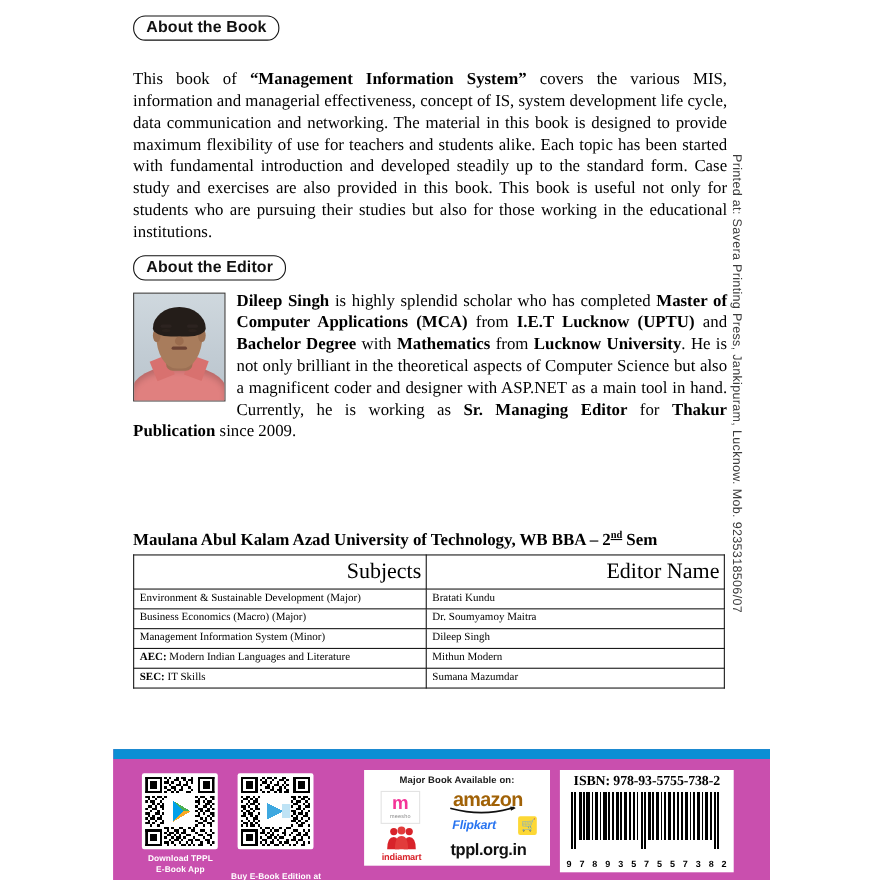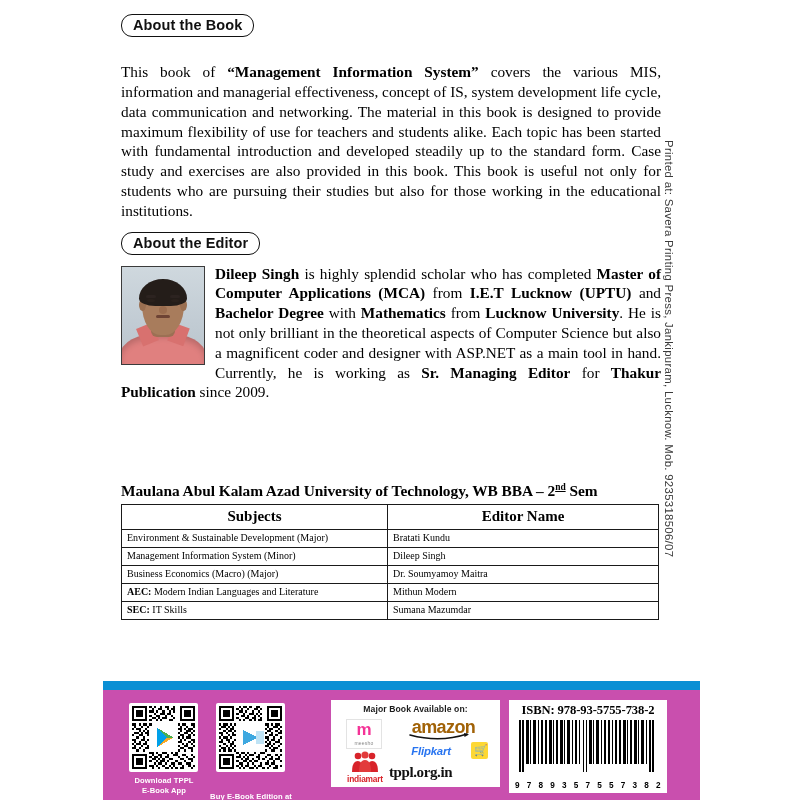--- a/index.html
+++ b/index.html
@@ -193,23 +193,23 @@
     width: 537px;
     table-layout: fixed;
   }
   table#subject-table th,
   table#subject-table td {
     border: 1px solid #1a1a1a;
     font-family: "Liberation Serif", serif;
     color: #000;
   }
   table#subject-table th {
-    font-size: 15px;
-    font-weight: bold;
-    text-align: center;
+    font-size: 20px;
+    font-weight: normal;
+    text-align: right;
     padding: 3px 4px 4px 4px;
   }
   table#subject-table td {
     font-size: 10px;
     padding: 2px 4px 3px 5px;
     line-height: 1.2;
     white-space: nowrap;
     overflow: hidden;
   }
   table#subject-table td b { font-weight: bold; }
@@ -384,21 +384,22 @@
     font-family: "Liberation Sans", sans-serif;
     font-weight: bold;
     font-size: 8.4px;
     color: #d8232a;
     letter-spacing: -0.2px;
   }
   #tppl-word {
     position: absolute;
     left: 58px; top: 64px;
     width: 110px;
-    font-family: Liberation Serif, serif;
+    text-align: center;
+    font-family: Liberation Sans, sans-serif;
     font-weight: bold;
     font-size: 15px;
     color: #111;
     letter-spacing: -0.4px;
   }
 
   
   #isbn-panel {
     position: absolute;
     left: 406px;
@@ -487,26 +488,26 @@
           <th>Subjects</th>
           <th>Editor  Name</th>
         </tr>
       </thead>
       <tbody id="table-body">
           <tr>
             <td>Environment &amp; Sustainable Development (Major)</td>
             <td>Bratati Kundu</td>
           </tr>
           <tr>
+            <td>Business Economics (Macro) (Major)</td>
+            <td>Dr. Soumyamoy Maitra</td>
+          </tr>
+          <tr>
             <td>Management Information System (Minor)</td>
             <td>Dileep Singh</td>
-          </tr>
-          <tr>
-            <td>Business Economics (Macro) (Major)</td>
-            <td>Dr. Soumyamoy Maitra</td>
           </tr>
           <tr>
             <td><b>AEC:</b> Modern Indian Languages and Literature</td>
             <td>Mithun Modern</td>
           </tr>
           <tr>
             <td><b>SEC:</b> IT Skills</td>
             <td>Sumana Mazumdar</td>
           </tr>
         </tbody>

